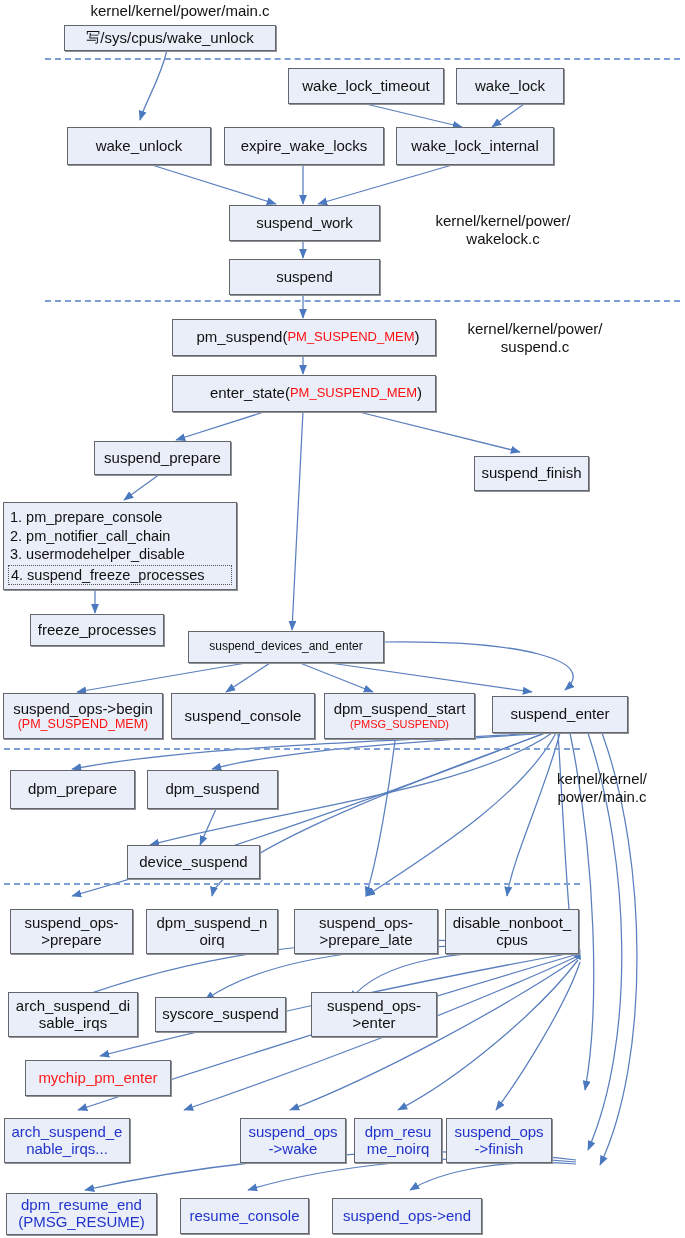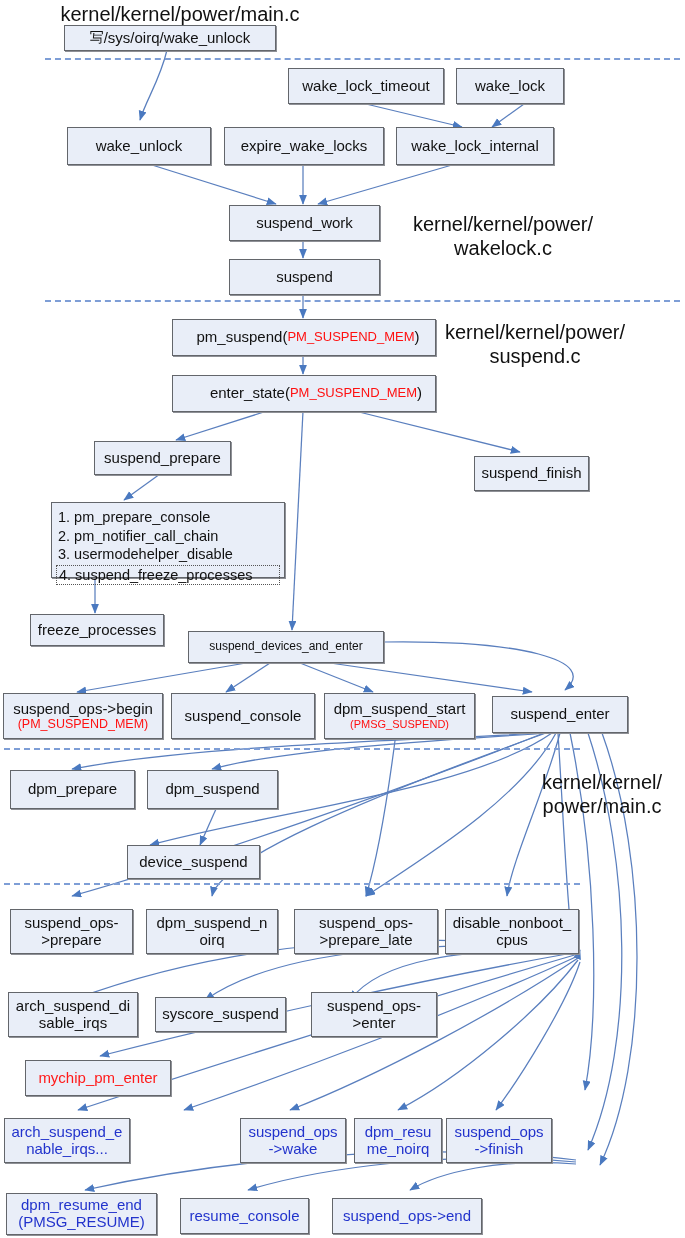--- a/index.html
+++ b/index.html
@@ -56,21 +56,21 @@
     z-index:3;
   }
   .listnode .li{ white-space:nowrap; }
   .listnode .li.dotted{
     border:1px dotted #555;
     margin:1px -2px -1px -2px;
     padding:0 2px;
   }
   .freetext{
     position:absolute;
-    font-size:20px;
+    font-size:15px;
     color:#111;
     line-height:1.22;
     text-align:center;
     white-space:pre-line;
     z-index:2;
   }
   .dashline{
     position:absolute;
     height:0;
     border-top:2.5px dashed #7e9ed6;
@@ -172,21 +172,21 @@
   <div class="freetext" style="left:408px; top:212px; width:190px;">kernel/kernel/power/
 wakelock.c</div>
 
   <div class="freetext" style="left:440px; top:320px; width:190px;">kernel/kernel/power/
 suspend.c</div>
 
   <div class="freetext" style="left:532px; top:770px; width:140px;">kernel/kernel/
 power/main.c</div>
 
   <div class="node" style="left:64px; top:25px; width:212px; height:26px; font-size:15px;">
-    <span class="wicon">写</span><span>/sys/oirq/wake_unlock</span>
+    <span class="wicon">写</span><span>/sys/cpus/wake_unlock</span>
   </div>
 
   <div class="node" style="left:288px; top:68px; width:156px; height:36px;">
     <span>wake_lock_timeout</span>
   </div>
   <div class="node" style="left:456px; top:68px; width:108px; height:36px;">
     <span>wake_lock</span>
   </div>
 
   <div class="node" style="left:224px; top:127px; width:160px; height:38px;">
@@ -214,21 +214,21 @@
     <span>enter_state(</span><span class="arg">PM_SUSPEND_MEM</span><span>)</span>
   </div>
 
   <div class="node" style="left:94px; top:441px; width:137px; height:34px;">
     <span>suspend_prepare</span>
   </div>
   <div class="node" style="left:474px; top:456px; width:115px; height:35px;">
     <span>suspend_finish</span>
   </div>
 
-  <div class="listnode" style="left:3px; top:502px; width:234px; height:76px;margin-left:48px;">
+  <div class="listnode" style="left:3px; top:502px; width:234px; height:88px;">
     <div class="li">1. pm_prepare_console</div>
     <div class="li">2. pm_notifier_call_chain</div>
     <div class="li">3. usermodehelper_disable</div>
     <div class="li dotted">4. suspend_freeze_processes</div>
   </div>
 
   <div class="node" style="left:30px; top:614px; width:134px; height:32px;">
     <span>freeze_processes</span>
   </div>
 

